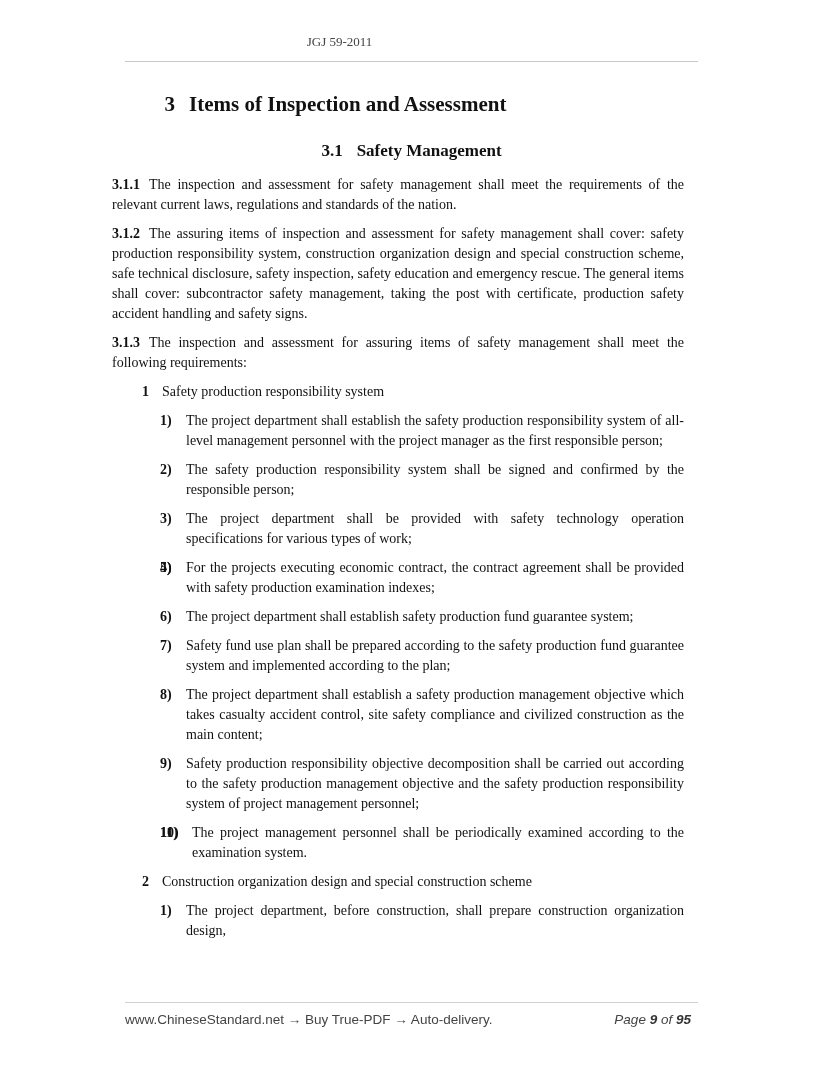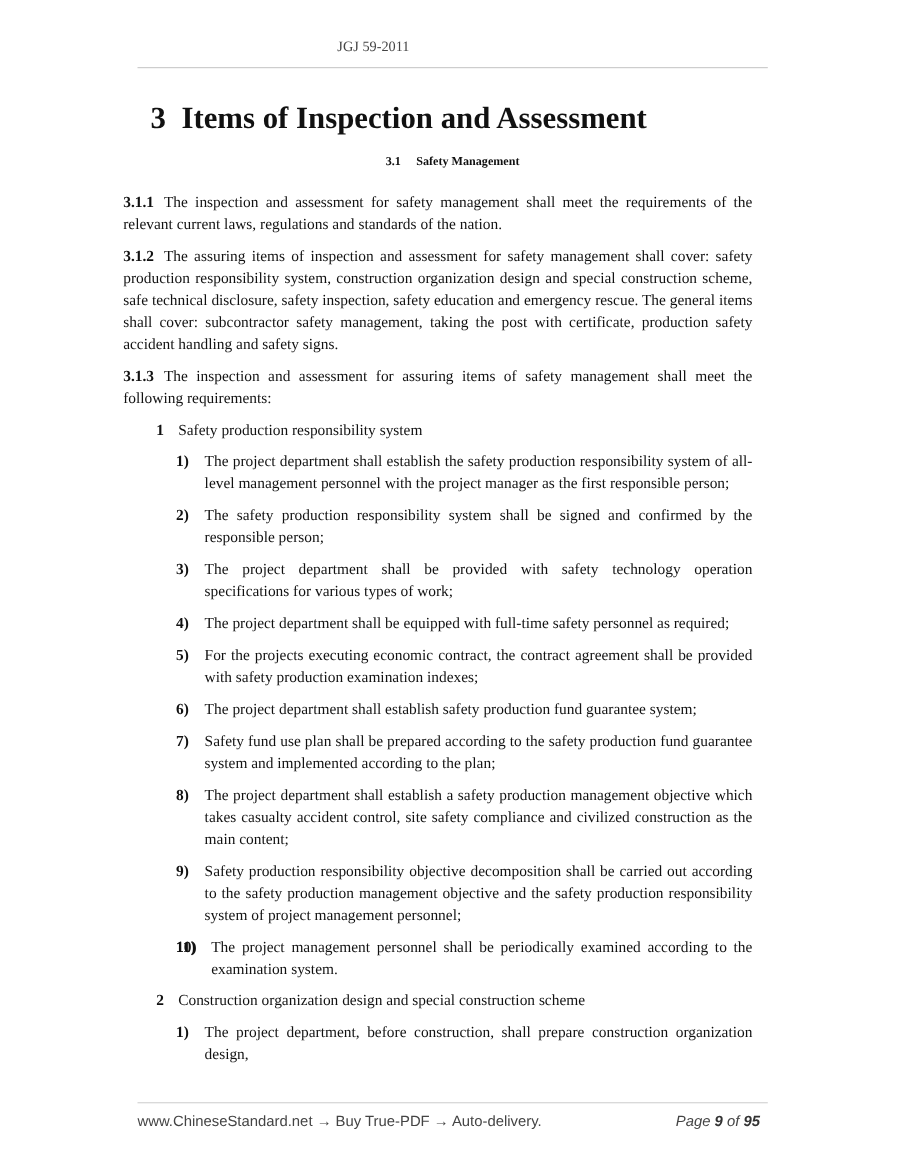--- a/index.html
+++ b/index.html
@@ -3,24 +3,24 @@
 <meta charset="utf-8">
 <style>
   html, body { margin: 0; padding: 0; background: #ffffff; }
   body { width: 823px; height: 1065px; position: relative; overflow: hidden;
          font-family: "Liberation Serif", "DejaVu Serif", serif; color: #111; }
   .page-header { position: absolute; top: 34px; left: 0; width: 679px; text-align: center;
                  font-size: 13px; color: #444; }
   .header-rule { position: absolute; top: 61px; left: 125px; width: 573px; height: 0;
                  border-top: 1px solid #c8c8c8; }
   .chapter-title { position: absolute; top: 92px; left: 0; width: 671px; text-align: center;
-                   font-size: 28px; font-weight: bold; padding-left: 27px; }
+                   font-size: 21px; font-weight: bold; }
   .chapter-title .num { margin-right: 14px; }
   .section-title { position: absolute; top: 141px; left: 0; width: 823px; text-align: center;
-                   font-size: 11px; font-weight: bold; }
+                   font-size: 17px; font-weight: bold; }
   .section-title .num { margin-right: 14px; }
   .content { position: absolute; top: 175px; left: 112px; width: 572px;
              font-size: 14px; line-height: 20px; }
   .clause { text-align: justify; margin: 0 0 9px 0; }
   .clause .cnum { font-weight: bold; margin-right: 9px; }
   .item { position: relative; padding-left: 50px; margin: 0 0 9px 0; }
   .item .inum { position: absolute; left: 30px; font-weight: bold; }
   .sub { position: relative; padding-left: 74px; margin: 0 0 9px 0; text-align: justify; }
   .sub .snum { position: absolute; left: 48px; font-weight: bold; }
   .sub.wide { padding-left: 82px; }
@@ -50,21 +50,21 @@
 <div class="content">
   <p class="clause"><span class="cnum">3.1.1</span><span>The inspection and assessment for safety management shall meet the requirements of the relevant current laws, regulations and standards of the nation.</span></p>
   <p class="clause"><span class="cnum">3.1.2</span><span>The assuring items of inspection and assessment for safety management shall cover: safety production responsibility system, construction organization design and special construction scheme, safe technical disclosure, safety inspection, safety education and emergency rescue. The general items shall cover: subcontractor safety management, taking the post with certificate, production safety accident handling and safety signs.</span></p>
   <p class="clause"><span class="cnum">3.1.3</span><span>The inspection and assessment for assuring items of safety management shall meet the following requirements:</span></p>
 
   <div class="item"><span class="inum">1</span><span>Safety production responsibility system</span></div>
 
   <div class="sub"><span class="snum">1)</span><span>The project department shall establish the safety production responsibility system of all-level management personnel with the project manager as the first responsible person;</span></div>
   <div class="sub"><span class="snum">2)</span><span>The safety production responsibility system shall be signed and confirmed by the responsible person;</span></div>
   <div class="sub"><span class="snum">3)</span><span>The project department shall be provided with safety technology operation specifications for various types of work;</span></div>
-  <div class="sub"><span class="snum">4)</span><span>The project department shall be equipped with full-time safety personnel as required;</span></div>
+  <div class="sub"><span class="snum">4)</span></div>
   <div class="sub"><span class="snum">5)</span><span>For the projects executing economic contract, the contract agreement shall be provided with safety production examination indexes;</span></div>
   <div class="sub"><span class="snum">6)</span><span>The project department shall establish safety production fund guarantee system;</span></div>
   <div class="sub"><span class="snum">7)</span><span>Safety fund use plan shall be prepared according to the safety production fund guarantee system and implemented according to the plan;</span></div>
   <div class="sub"><span class="snum">8)</span><span>The project department shall establish a safety production management objective which takes casualty accident control, site safety compliance and civilized construction as the main content;</span></div>
   <div class="sub"><span class="snum">9)</span><span>Safety production responsibility objective decomposition shall be carried out according to the safety production management objective and the safety production responsibility system of project management personnel;</span></div>
   <div class="sub wide"><span class="snum">10)</span></div>
   <div class="sub wide2"><span class="snum">11)</span><span>The project management personnel shall be periodically examined according to the examination system.</span></div>
 
   <div class="item"><span class="inum">2</span><span>Construction organization design and special construction scheme</span></div>
 

